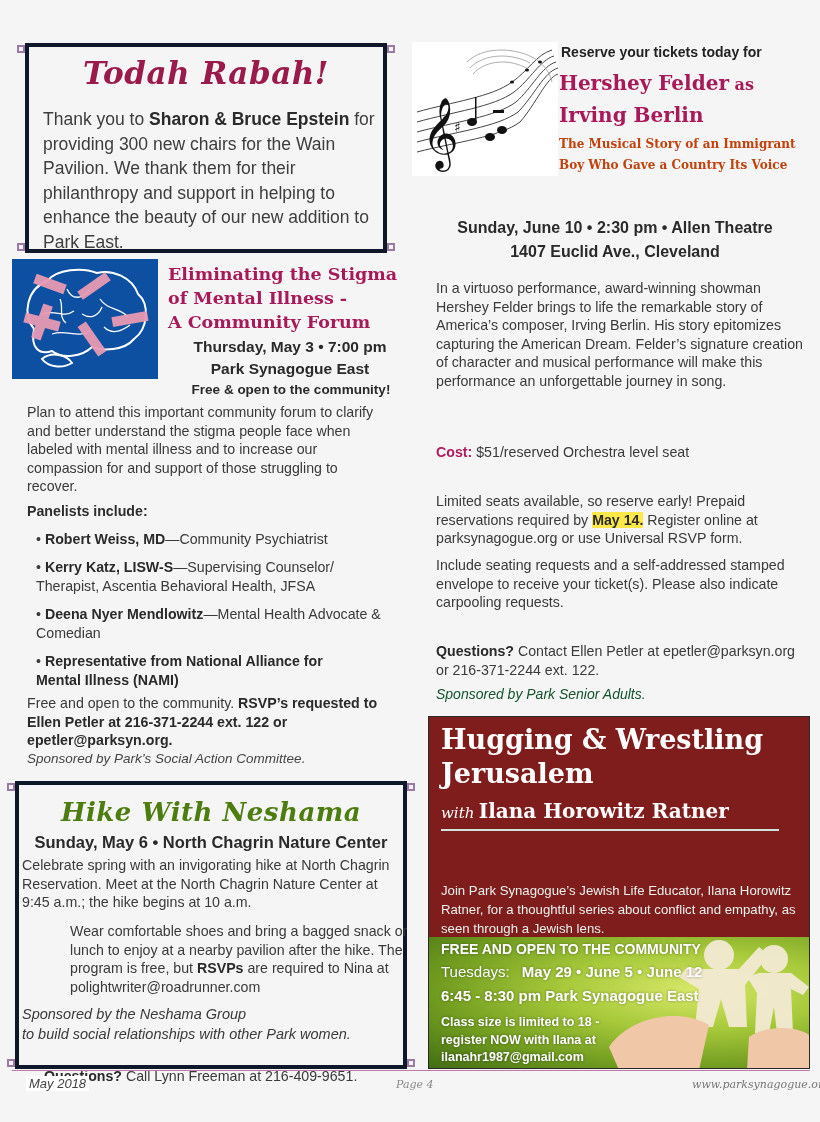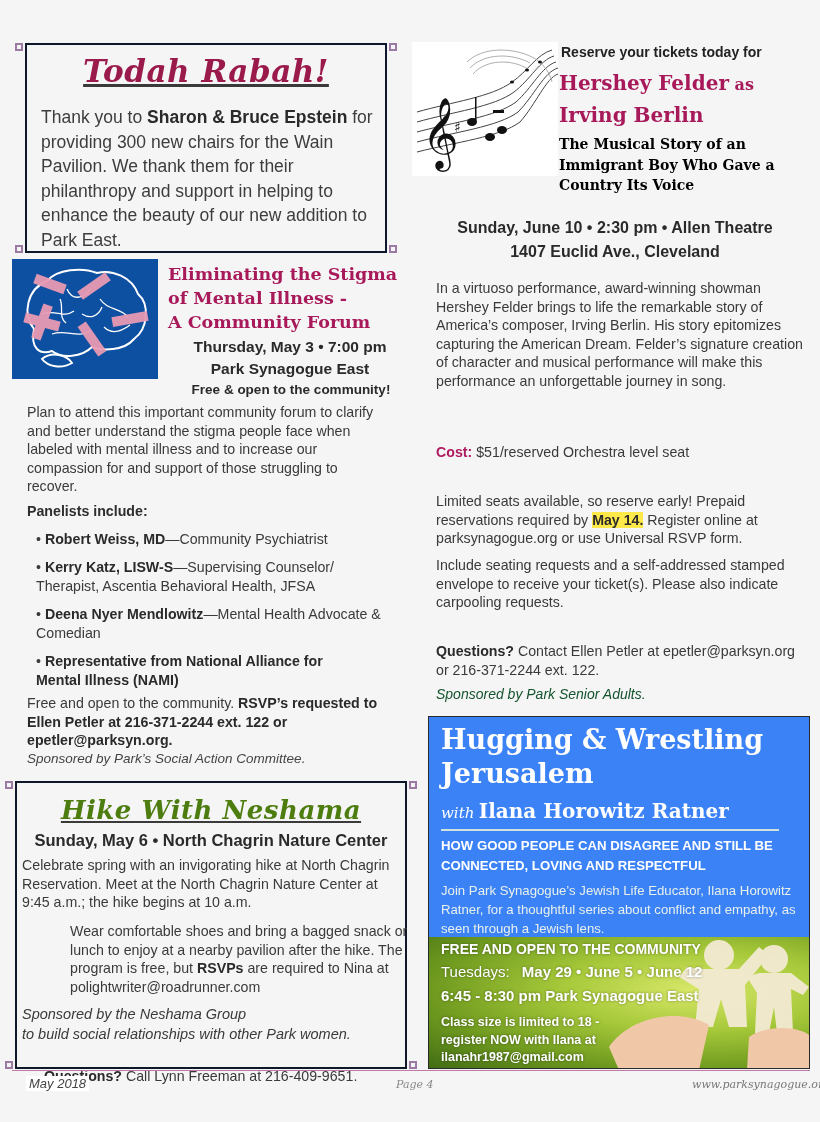--- a/index.html
+++ b/index.html
@@ -2,21 +2,21 @@
 <html><head>
 <meta charset="utf-8">
 <style>
   * { box-sizing: border-box; margin: 0; padding: 0; }
   html, body { width: 820px; height: 1122px; background: #f5f5f5; overflow: hidden; }
   body { position: relative; font-family: "Liberation Sans", "DejaVu Sans", sans-serif; color: #3a3a3a; }
 
   .abs { position: absolute; }
 
   
-  .frame { position: absolute; border: 2px solid #0f172a; text-decoration: underline; }
+  .frame { position: absolute; border: 4px solid #0f172a; }
   .frame .corner { position: absolute; width: 8px; height: 8px; border: 2px solid #9b7aa4; background: #f5f5f5; }
   .frame .c-tl { left: -12px; top: -2px; }
   .frame .c-tr { right: -12px; top: -2px; }
   .frame .c-bl { left: -12px; bottom: -2px; }
   .frame .c-br { right: -12px; bottom: -2px; }
 
   .script-title { font-family: "DejaVu Serif", serif; font-style: italic; font-weight: bold; text-align: center; letter-spacing: 0.5px; }
 
   
   #todah { left: 25px; top: 43px; width: 362px; height: 210px; }
@@ -50,33 +50,33 @@
   #hike-body1 { left: 22px; top: 856px; width: 375px; }
   #hike-body2 { left: 22px; top: 922px; width: 375px; margin-left: 48px; }
   #hike-sponsor { left: 22px; top: 1004px; width: 380px; font-size: 14.5px; line-height: 20px; font-style: italic; color: #3a3a3a; }
   #hike-questions { left: 44px; top: 1051px; font-size: 14.2px; margin-top: 17px; }
 
   
   #music-img { left: 412px; top: 42px; width: 146px; height: 134px; background: #ffffff; }
   #reserve { left: 561px; top: 44px; font-size: 14px; font-weight: bold; color: #222; font-family: "Liberation Sans Narrow", "Liberation Sans", sans-serif; }
   #hershey-title { left: 559px; top: 68px; width: 250px; font-family: "DejaVu Serif", serif; font-weight: bold; color: #a8195a; font-size: 20px; line-height: 30px; }
   #hershey-title .small { font-size: 16px; }
-  #hershey-sub { left: 559px; top: 134px; width: 250px; font-family: "DejaVu Serif", serif; font-weight: bold; color: #000000; font-size: 14px; line-height: 20.5px; }
+  #hershey-sub { left: 559px; top: 134px; width: 250px; font-family: "DejaVu Serif", serif; font-weight: bold; color: #c2410c; font-size: 12px; line-height: 20.5px; }
   #hershey-date { left: 430px; top: 216px; width: 370px; text-align: center; font-size: 16px; line-height: 24px; }
   #hershey-body { left: 436px; top: 279px; width: 375px; }
   #cost { left: 436px; top: 444px; font-size: 14.2px; }
   #cost b { color: #b01a60; }
   #limited { left: 436px; top: 492px; width: 375px; }
   #limited mark { background: #ffe94a; color: #2a2a2a; font-weight: bold; }
   #include { left: 436px; top: 556px; width: 375px; }
   #hershey-questions { left: 436px; top: 642px; width: 375px; }
   #hershey-sponsor { left: 436px; top: 686px; font-size: 14px; font-style: italic; color: #14532d; }
 
   
-  #green { left: 428px; top: 716px; width: 382px; height: 353px; background: #3b82f6; border: 1px solid #2a2a2a; overflow: hidden; }
+  #green { left: 428px; top: 716px; width: 382px; height: 353px; background: #7f1d1d; border: 1px solid #2a2a2a; overflow: hidden; }
   #green-photo { position: absolute; left: 0; top: 220px; width: 100%; height: 133px;
     background: radial-gradient(ellipse at 70% 40%, #d9e86a 0%, #a7c93a 35%, #6f9a1f 70%, #3f6a14 100%); }
   #green-title1 { position: absolute; left: 12px; top: 6px; font-family: "DejaVu Serif", serif; font-weight: bold; color: #fff; font-size: 27px; line-height: 34px; }
   #green-title2 { position: absolute; left: 12px; top: 40px; font-family: "DejaVu Serif", serif; font-weight: bold; color: #fff; font-size: 27px; line-height: 34px; }
   #green-with { position: absolute; left: 12px; top: 82px; color: #fff; }
   #green-with .w { font-family: "DejaVu Serif", serif; font-style: italic; font-size: 15px; }
   #green-with .n { font-family: "DejaVu Serif", serif; font-weight: bold; font-size: 20px; }
   #green-rule { position: absolute; left: 12px; top: 112px; width: 338px; height: 2px; background: #cfe3dc; }
   #green-caps { position: absolute; left: 12px; top: 119px; width: 360px; color: #fff; font-weight: bold; font-size: 13.2px; line-height: 20px; }
   #green-body { position: absolute; left: 12px; top: 164px; width: 365px; color: #e8f0ec; font-size: 13.2px; line-height: 19px; }
@@ -231,21 +231,20 @@
       </g>
     </svg>
   </div>
   <div id="green-title1">Hugging &amp; Wrestling</div>
   <div id="green-title2">Jerusalem</div>
   <div id="green-with">
     <span class="w">with</span>
     <span class="n">Ilana Horowitz Ratner</span>
   </div>
   <div id="green-rule"></div>
-  <div id="green-caps">HOW GOOD PEOPLE CAN DISAGREE AND STILL BE CONNECTED, LOVING AND RESPECTFUL</div>
   <div id="green-body">Join Park Synagogue’s Jewish Life Educator, Ilana Horowitz Ratner, for a thoughtful series about conflict and empathy, as seen through a Jewish lens.</div>
   <div id="green-free">FREE AND OPEN TO THE COMMUNITY</div>
   <div id="green-dates">
     <span class="lbl">Tuesdays: </span><b>May 29 • June 5 • June 12</b>
   </div>
   <div id="green-time">6:45 - 8:30 pm  Park Synagogue East</div>
   <div id="green-class">Class size is limited to 18 - register NOW with Ilana at ilanahr1987@gmail.com</div>
 </div>
 
 <div id="footer-rule" class="abs"></div>

